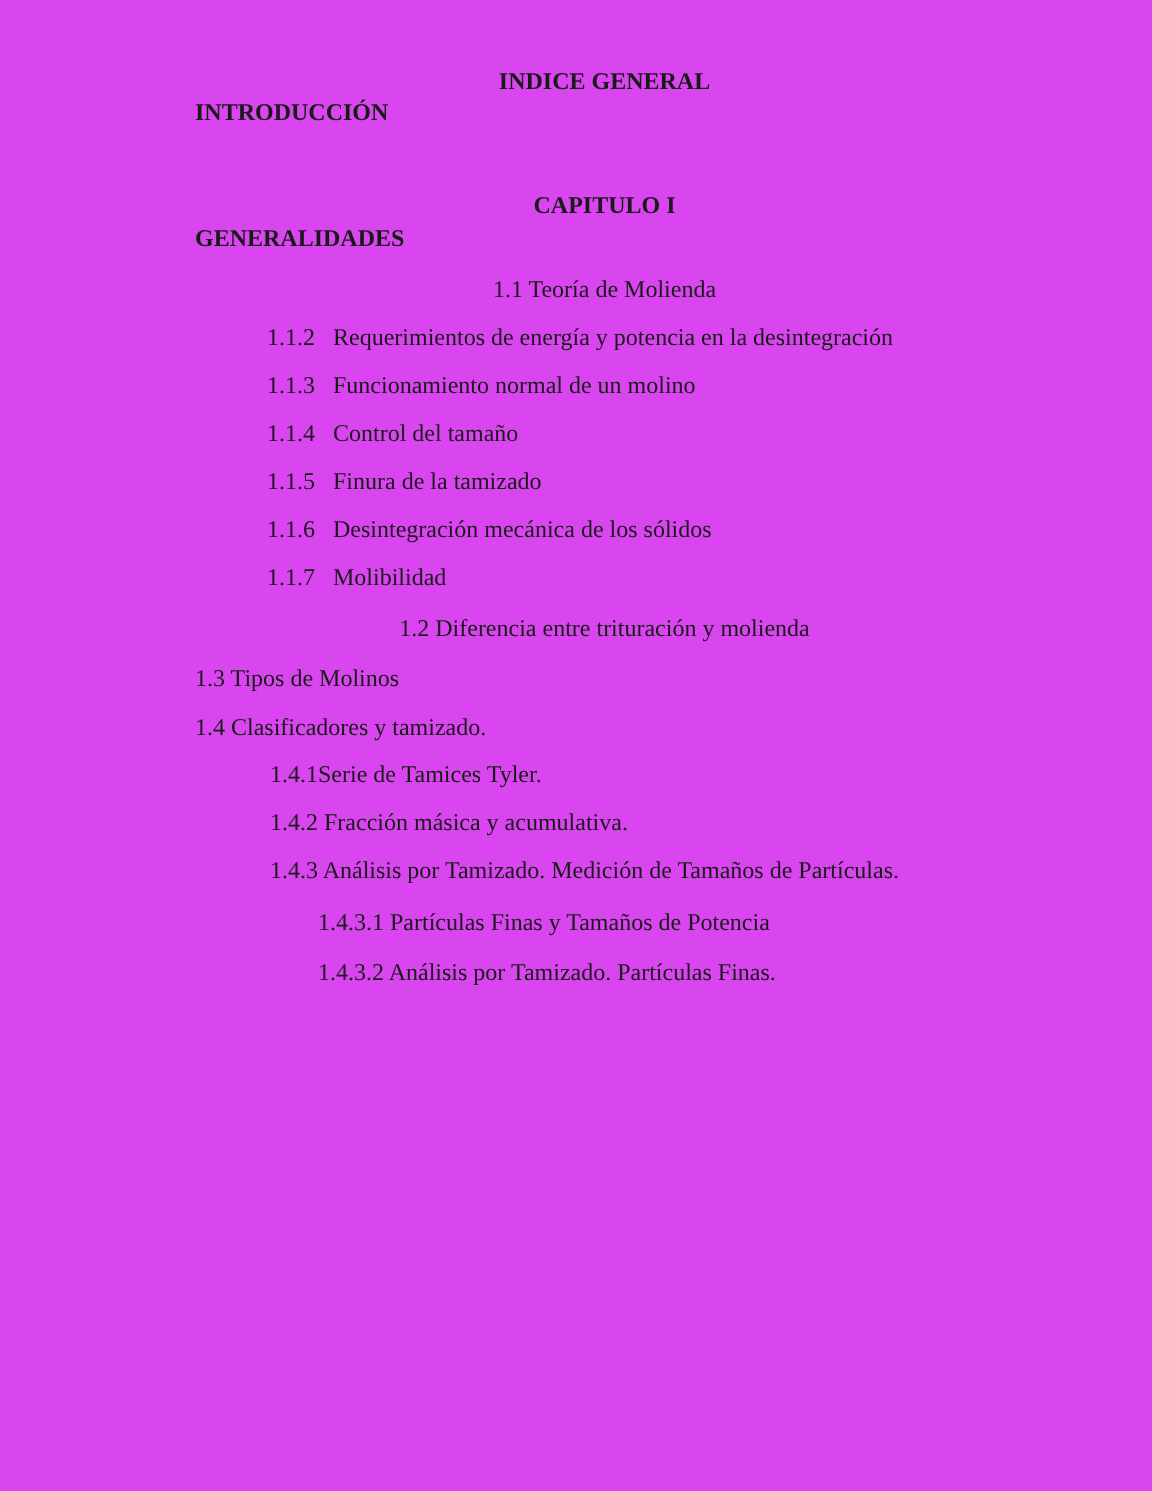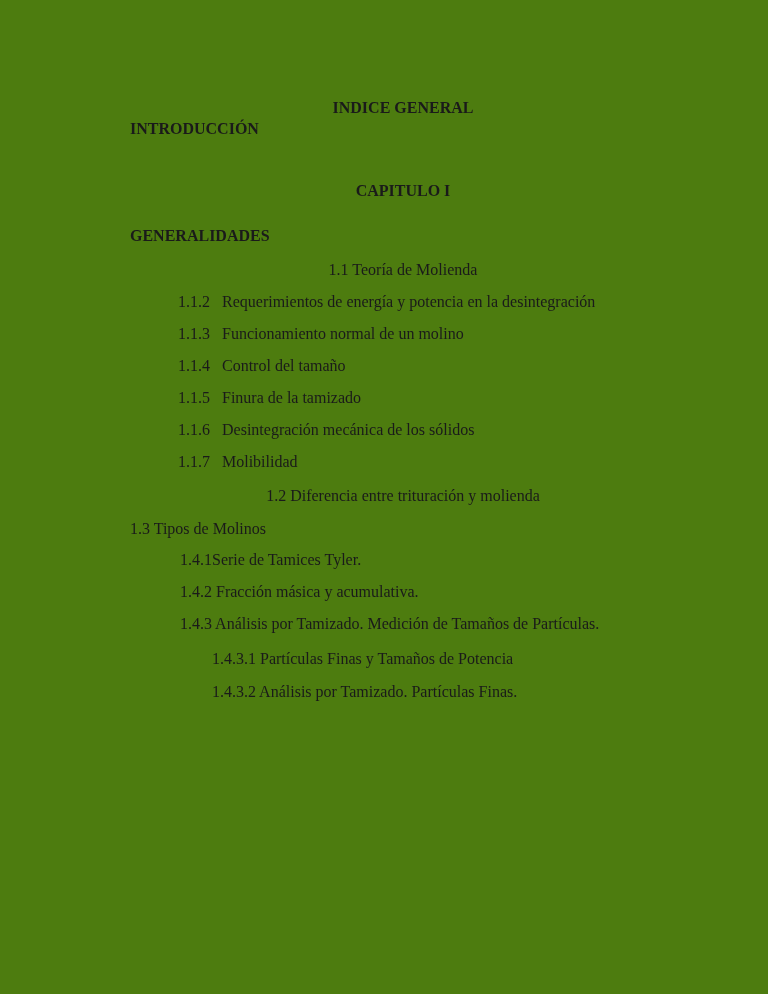--- a/index.html
+++ b/index.html
@@ -10,37 +10,37 @@
   body {
     width: 768px;
     height: 994px;
     font-family: "Liberation Serif", "DejaVu Serif", serif;
     color: #1a1a1a;
   }
   .page {
     box-sizing: border-box;
     width: 768px;
     height: 994px;
-    padding: 97px 92px 0 130px;
-    background: #4d7c0f;
+    padding: 44px 92px 0 130px;
+    background: #d946ef;
     overflow: hidden;
   }
   .line {
     margin: 0;
     font-size: 16px;
     line-height: 21px;
     white-space: pre-wrap;
     color: #1a1a1a;
   }
   .bold   { font-weight: bold; }
   .center { text-align: center; }
   .ind1 { padding-left: 48px; }
   .ind2 { padding-left: 50px; }
   .ind3 { padding-left: 82px; }
-  .mt9  { margin-top: 24px; }
+  .mt9  { margin-top: 1px; }
   .mt10 { margin-top: 10px; }
   .mt11 { margin-top: 11px; }
   .mt12 { margin-top: 12px; }
   .mt13 { margin-top: 13px; text-align: center; }
   .mt14 { margin-top: 14px; }
   .mt41 { margin-top: 41px; }
   .mt44 { }
 </style>
 </head>
 <body>
@@ -57,19 +57,20 @@
 
   <p class="line mt13">1.1 Teoría de Molienda</p>
   <p class="line ind1 mt11">1.1.2   Requerimientos de energía y potencia en la desintegración</p>
   <p class="line ind1 mt11">1.1.3   Funcionamiento normal de un molino</p>
   <p class="line ind1 mt11">1.1.4   Control del tamaño</p>
   <p class="line ind1 mt11">1.1.5   Finura de la tamizado</p>
   <p class="line ind1 mt11">1.1.6   Desintegración mecánica de los sólidos</p>
   <p class="line ind1 mt11">1.1.7   Molibilidad</p>
   <p class="line mt13">1.2 Diferencia entre trituración y molienda</p>
   <p class="line mt12">1.3 Tipos de Molinos</p>
+  <p class="line mt12">1.4 Clasificadores y tamizado.</p>
   <p class="line ind2 mt10">1.4.1Serie de Tamices Tyler.</p>
   <p class="line ind2 mt11">1.4.2 Fracción másica y acumulativa.</p>
   <p class="line ind2 mt11">1.4.3 Análisis por Tamizado. Medición de Tamaños de Partículas.</p>
   <p class="line ind3 mt14">1.4.3.1 Partículas Finas y Tamaños de Potencia</p>
   <p class="line ind3 mt12">1.4.3.2 Análisis por Tamizado. Partículas Finas.</p>
 
 </div>
 
 </body></html>

